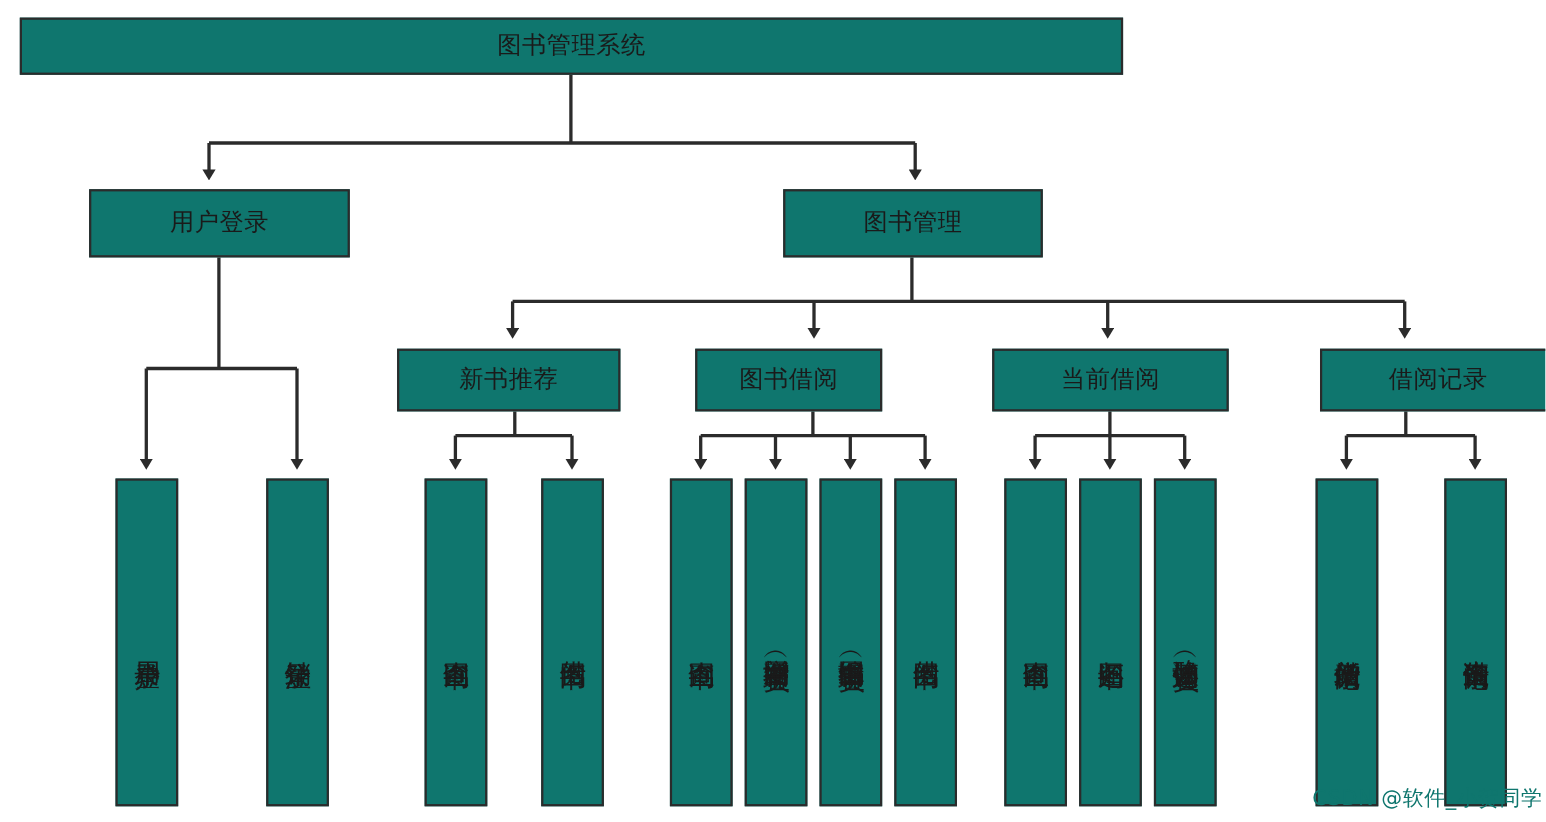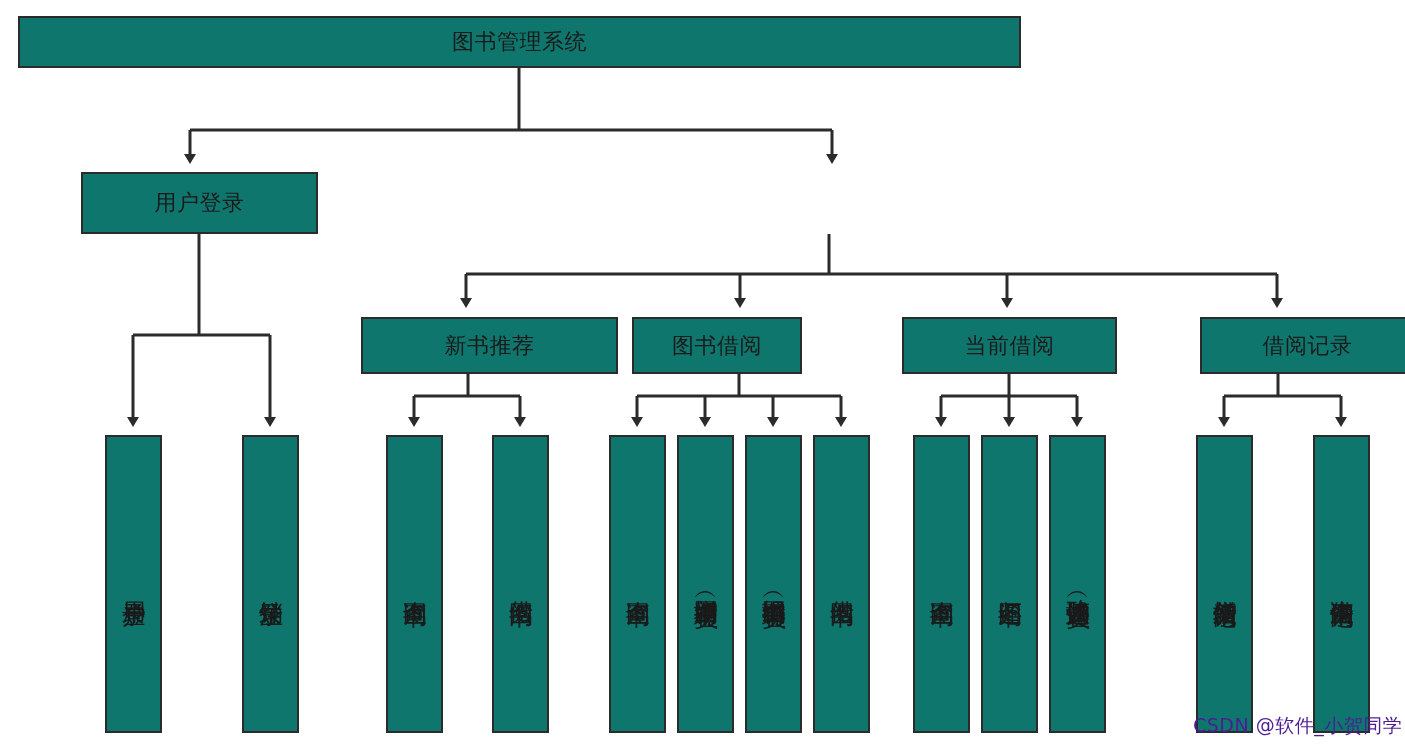--- a/index.html
+++ b/index.html
@@ -56,21 +56,21 @@
     text-orientation: upright;
     font-size: 24px;
     line-height: 1.12;
     letter-spacing: 1px;
     white-space: nowrap;
     max-height: 290px;
   }
   .watermark {
     position: absolute;
     font-size: 19px;
-    color: #4c1d95;
+    color: #0f766e;
     white-space: nowrap;
     letter-spacing: 0.5px;
   }
 </style>
 </head>
 <body>
 
 <div id="canvas">
 
   <svg id="wires" viewBox="0 0 1405 747" xmlns="http://www.w3.org/2000/svg">
@@ -123,22 +123,25 @@
     </g>
   </svg>
 
   <div class="node horiz" style="left:18px; top:16px; width:1003px; height:52px;">
     <span class="label">图书管理系统</span>
   </div>
 
   <div class="node horiz" style="left:81px; top:172px; width:237px; height:62px;">
     <span class="label">用户登录</span>
   </div>
+  <div class="node horiz" style="left:712px; top:172px; width:236px; height:62px;">
+    <span class="label">图书管理</span>
+  </div>
 
-  <div class="node horiz" style="left:361px; top:317px; width:257px; height:57px;">
+  <div class="node horiz" style="left:361px; top:317px; width:203px; height:57px;">
     <span class="label">新书推荐</span>
   </div>
   <div class="node horiz" style="left:632px; top:317px; width:170px; height:57px;">
     <span class="label">图书借阅</span>
   </div>
   <div class="node horiz" style="left:902px; top:317px; width:215px; height:57px;justify-content:center;">
     <span class="label">当前借阅</span>
   </div>
   <div class="node horiz" style="left:1200px; top:317px; width:215px; height:57px;">
     <span class="label">借阅记录</span>

